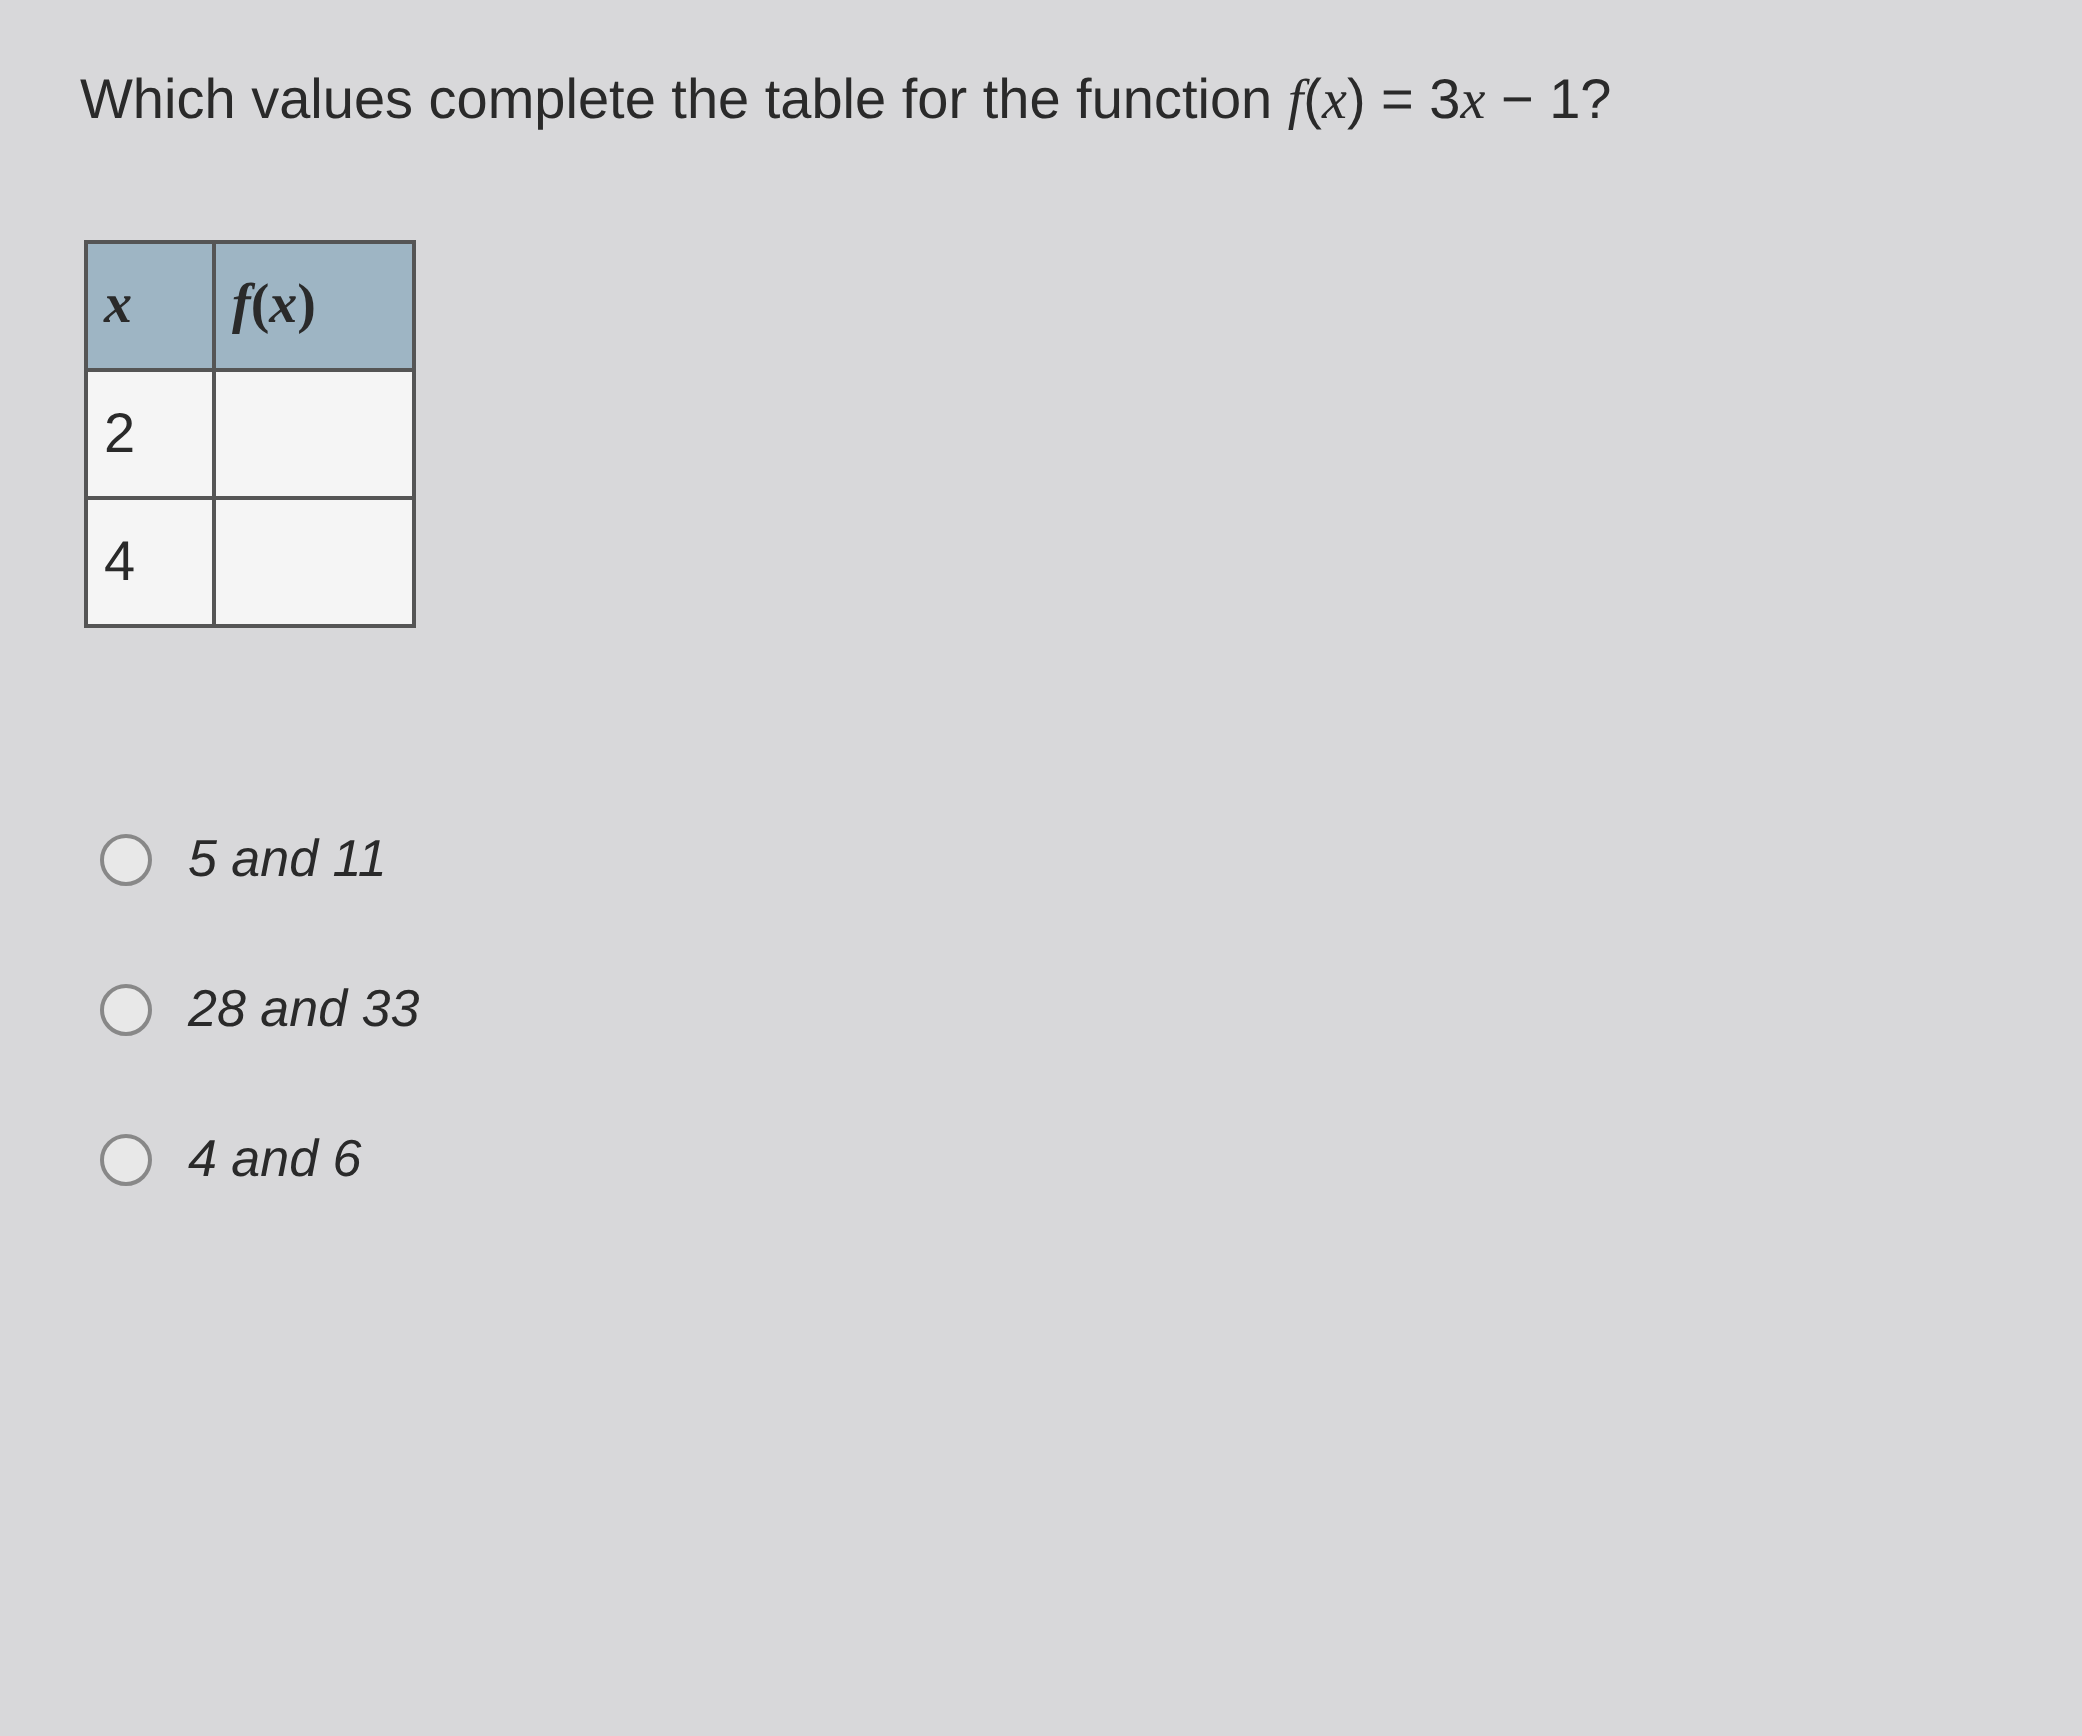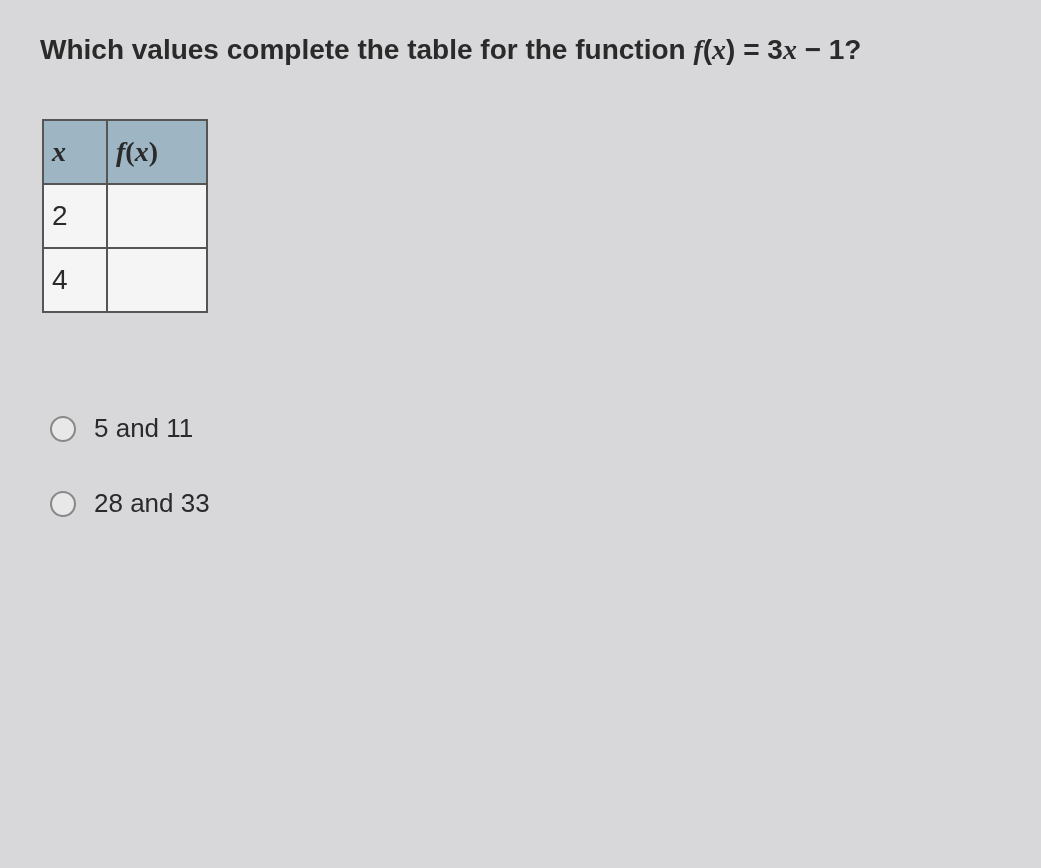--- a/index.html
+++ b/index.html
@@ -14,21 +14,20 @@
       font-family: Arial, Helvetica, sans-serif;
       padding: 30px 40px;
       position: relative;
       overflow: hidden;
     }
     .question {
       font-size: 28px;
       color: #2a2a2a;
       line-height: 1.4;
       margin-bottom: 50px;
-      font-weight: bold;
     }
     .question .fn-italic {
       font-style: italic;
       font-family: "Times New Roman", Times, serif;
     }
     .table-wrap {
       margin-bottom: 100px;
       margin-left: 2px;
     }
     table {
@@ -53,20 +52,21 @@
     }
     table th.fx {
       width: 100px;
       margin-left: 24px;
     }
     table td.fx {
       width: 100px;
     }
     .options {
       margin-left: 10px;
+      font-style: italic;
     }
     .option {
       display: flex;
       align-items: center;
       margin-bottom: 44px;
     }
     .radio {
       width: 26px;
       height: 26px;
       border: 2.5px solid #888;
@@ -112,13 +112,17 @@
 
 <div class="options">
   <div class="option">
     <div class="radio"></div>
     <div class="option-label">5 and 11</div>
   </div>
   <div class="option">
     <div class="radio"></div>
     <div class="option-label">28 and 33</div>
   </div>
+  <div class="option">
+    <div class="radio"></div>
+    <div class="option-label">4 and 6</div>
+  </div>
 </div>
 
 </body></html>

